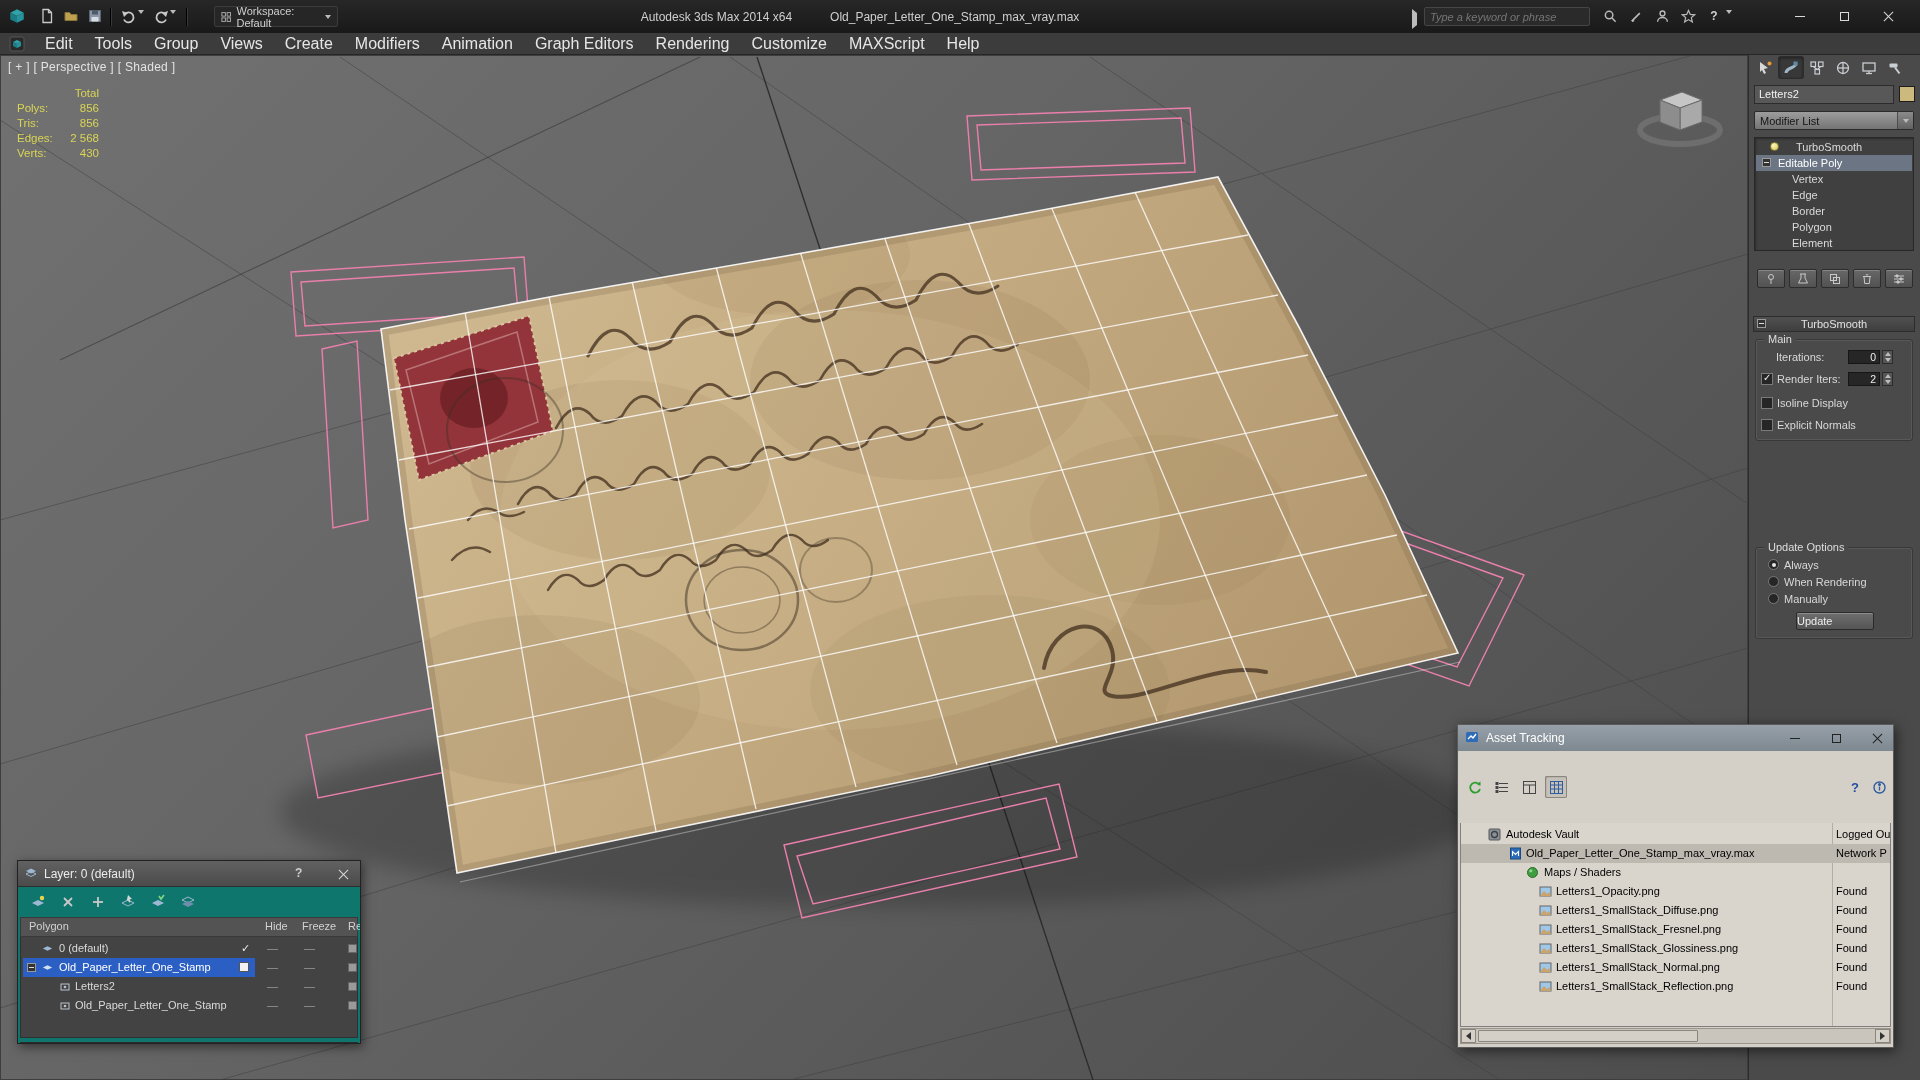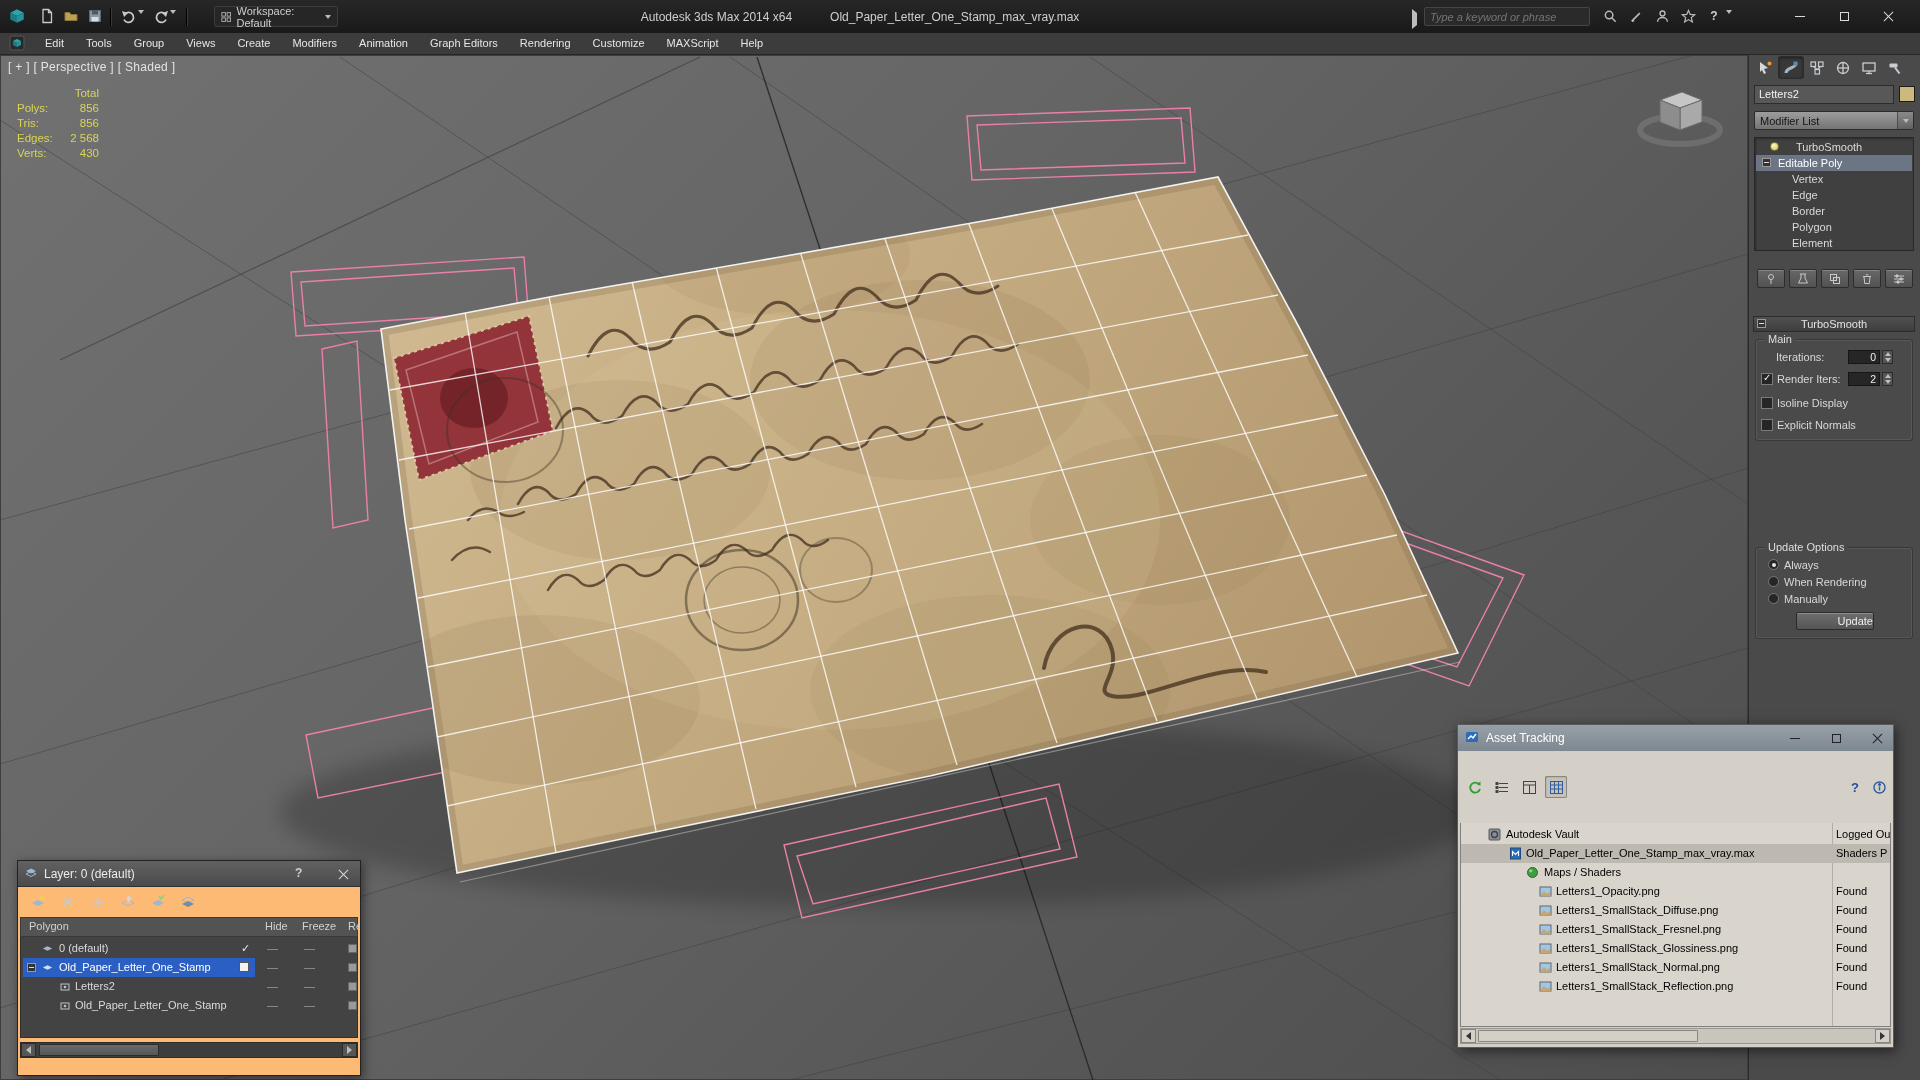--- a/index.html
+++ b/index.html
@@ -27,21 +27,21 @@
   .g-close i,.g-close b{position:absolute;left:-1px;top:5px;width:13px;height:1px;background:#d9d9d9}
   .g-close i{transform:rotate(45deg)}.g-close b{transform:rotate(-45deg)}
   .tri-down{width:0;height:0;border-left:3px solid transparent;border-right:3px solid transparent;border-top:4px solid #bcbcbc}
   .tri-up{width:0;height:0;border-left:3px solid transparent;border-right:3px solid transparent;border-bottom:4px solid #bcbcbc}
   .tri-right{width:0;height:0;border-top:4px solid transparent;border-bottom:4px solid transparent;border-left:5px solid #bcbcbc}
   .tri-left{width:0;height:0;border-top:4px solid transparent;border-bottom:4px solid transparent;border-right:5px solid #bcbcbc}
   .qmark::after{content:"?";font-size:12px;color:#cfcfcf;font-weight:bold}
 
   
   .menubar{left:0;top:33px;width:1920px;height:22px;background:#3c3c3c;border-bottom:1px solid #262626;
-           display:flex;align-items:flex-end;color:#e6e6e6;font-size:11px;z-index:10}
+           display:flex;align-items:center;color:#e6e6e6;font-size:16px;z-index:10}
   .mlogo{width:34px;height:22px;display:flex;align-items:center;justify-content:center}
   .mitem{padding:0 11px;line-height:21px;cursor:default}
 
   
   .viewport{left:0;top:55px;width:1748px;height:1025px;z-index:0;
             background:linear-gradient(135deg,#717171 0%,#666 38%,#565656 75%,#4d4d4d 100%);
             box-shadow:inset 0 0 0 1px #3e3e3e}
   .vpsvg{left:0;top:0;width:1748px;height:1080px;z-index:1;pointer-events:none}
   .vplabel{left:8px;top:60px;z-index:2;color:#e3e3e3;font-size:12px;letter-spacing:.3px}
   .vpstats{left:17px;top:86px;z-index:2;color:#d9d455;font-size:11.5px;line-height:15px}
@@ -78,24 +78,24 @@
   .cb{position:absolute;width:12px;height:12px;background:#262626;border:1px solid #7a7a7a}
   .cb.on::after{content:"✓";position:absolute;left:1px;top:-2px;color:#efefef;font-size:10px}
   .rb{position:absolute;width:11px;height:11px;border-radius:50%;background:#262626;border:1px solid #7a7a7a}
   .rb.on::after{content:"";position:absolute;left:3px;top:3px;width:4px;height:4px;border-radius:50%;background:#e6e6e6}
   .plabel{position:absolute;font-size:11px;color:#d8d8d8;white-space:nowrap}
   .nfield{position:absolute;background:#262626;border:1px solid #161616;color:#eee;font-size:10.5px;
           text-align:right;padding-right:3px;height:14px;line-height:12px}
   .spin{position:absolute;width:11px;height:14px;background:#555;border:1px solid #2c2c2c;
         display:flex;flex-direction:column;align-items:center;justify-content:space-evenly}
   .btn3d{position:absolute;background:linear-gradient(#6e6e6e,#555);border:1px solid #2a2a2a;border-radius:2px;
-         color:#eee;font-size:11px;text-align:right;line-height:16px;box-shadow:inset 0 1px 0 #8d8d8d}
+         color:#eee;font-size:11px;text-align:left;line-height:16px;box-shadow:inset 0 1px 0 #8d8d8d}
 
   
-  .layerdlg{left:17px;top:860px;width:344px;height:216px;background:#fdba74;border:1px solid #222;
+  .layerdlg{left:17px;top:860px;width:344px;height:184px;background:#0f766e;border:1px solid #222;
             box-shadow:2px 3px 10px rgba(0,0,0,.5);z-index:6;overflow:hidden}
   .ldtitle{position:absolute;left:0;top:0;right:0;height:26px;background:linear-gradient(#616161,#4b4b4b);
            border-bottom:1px solid #2e2e2e;display:flex;align-items:center;color:#ececec;font-size:12px}
   .ldtool{position:absolute;left:0;top:26px;right:0;height:30px;display:flex;align-items:center;gap:6px;padding-left:8px}
   .ltbtn{width:24px;height:22px;display:flex;align-items:center;justify-content:center;border-radius:2px}
   .ldhead{position:absolute;left:2px;top:56px;right:2px;height:20px;background:#535353;border:1px solid #3a3a3a;
           color:#d2d2d2;font-size:11px}
   .ldrows{position:absolute;left:2px;top:76px;right:2px;height:101px;background:#434343;border:1px solid #303030;border-top:0}
   .lrow{position:absolute;left:0;right:0;height:19px;line-height:19px;color:#dadada;font-size:11px}
   .lrow .hl{position:absolute;left:2px;top:0;width:232px;height:19px;background:#2c5fc4}
@@ -751,21 +751,21 @@
         <span class="acol2">Logged Ou</span>
       </div>
       <div class="arow sel" style="top:21px">
         <span style="position:absolute;left:48px;top:3px">
           <svg width="13" height="13" viewBox="0 0 13 13">
               <rect x="1.5" y="1" width="10" height="11" fill="#2b6cb8" stroke="#1c4a80"></rect>
               <path d="M3.5,9 V4.5 l3,3 3,-3 V9" stroke="#fff" stroke-width="1.1" fill="none"></path>
             </svg>
         </span>
         <span style="position:absolute;left:65px">Old_Paper_Letter_One_Stamp_max_vray.max</span>
-        <span class="acol2">Shaders P</span>
+        <span class="acol2">Network P</span>
       </div>
       <div class="arow" style="top:40px">
         <span style="position:absolute;left:65px;top:3px">
           <svg width="13" height="13" viewBox="0 0 13 13">
               <circle cx="6.5" cy="6.5" r="5" fill="#3f9e3f" stroke="#2a6c2a"></circle>
               <circle cx="4.8" cy="4.8" r="1.6" fill="#8fd48f"></circle>
             </svg>
         </span>
         <span style="position:absolute;left:83px">Maps / Shaders</span>
         <span class="acol2"></span>

